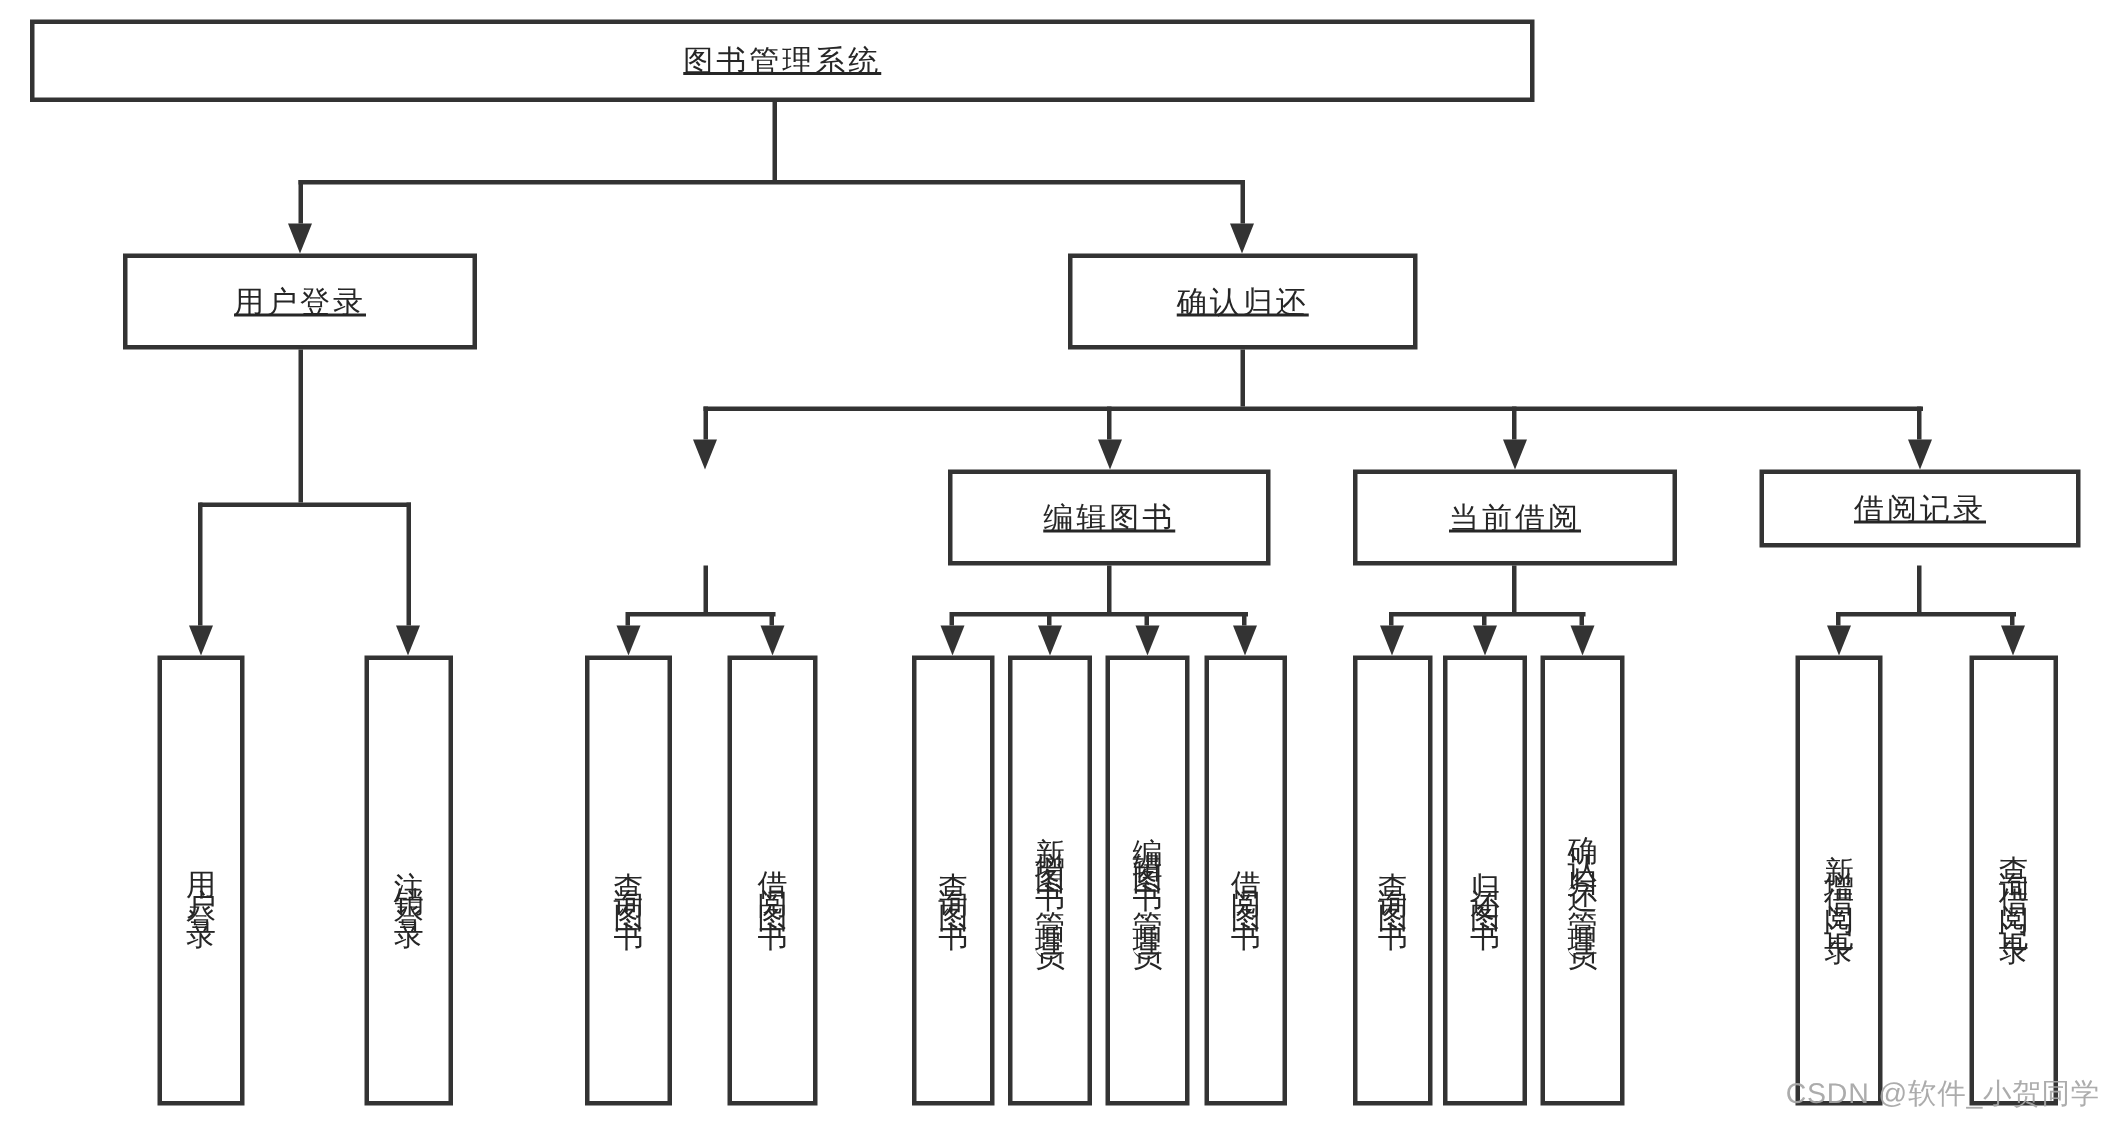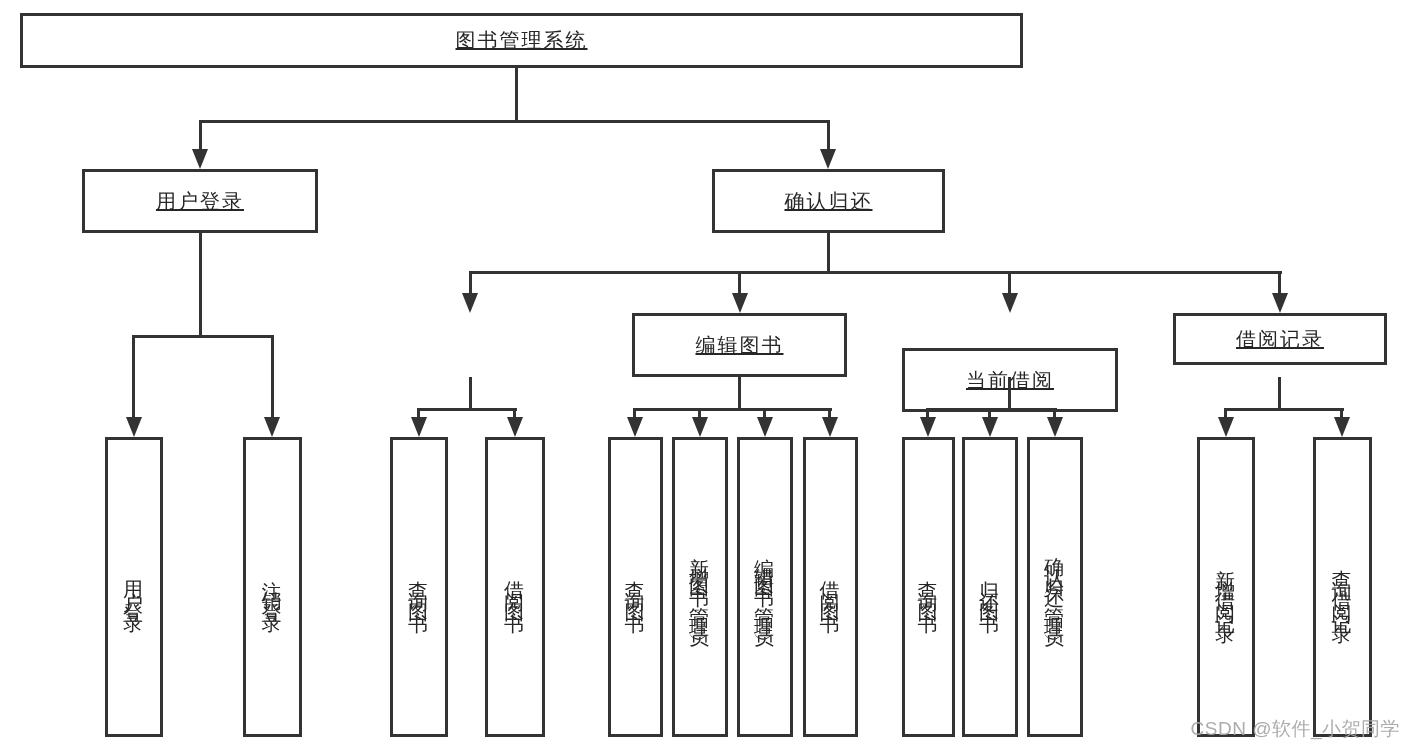--- a/index.html
+++ b/index.html
@@ -92,21 +92,21 @@
   <div class="vline" style="left:738px; top:271px; height:22px;"></div>
   <div class="ahead" style="left:732px; top:293px;"></div>
   <div class="vline" style="left:1008px; top:271px; height:22px;"></div>
   <div class="ahead" style="left:1002px; top:293px;"></div>
   <div class="vline" style="left:1278px; top:271px; height:22px;"></div>
   <div class="ahead" style="left:1272px; top:293px;"></div>
 
   <div class="box" style="left:632px; top:313px; width:215px; height:64px;">
     <span class="hlabel">编辑图书</span>
   </div>
-  <div class="box" style="left:902px; top:313px; width:216px; height:64px;margin-top:35px;">
+  <div class="box" style="left:902px; top:313px; width:216px; height:64px;">
     <span class="hlabel">当前借阅</span>
   </div>
   <div class="box" style="left:1173px; top:313px; width:214px; height:52px;">
     <span class="hlabel">借阅记录</span>
   </div>
 
   <div class="vline" style="left:469px; top:377px; height:31px;"></div>
   <div class="hline" style="left:418px; top:408px; width:99px;"></div>
   <div class="vline" style="left:417px; top:408px; height:9px;"></div>
   <div class="ahead" style="left:411px; top:417px;"></div>

